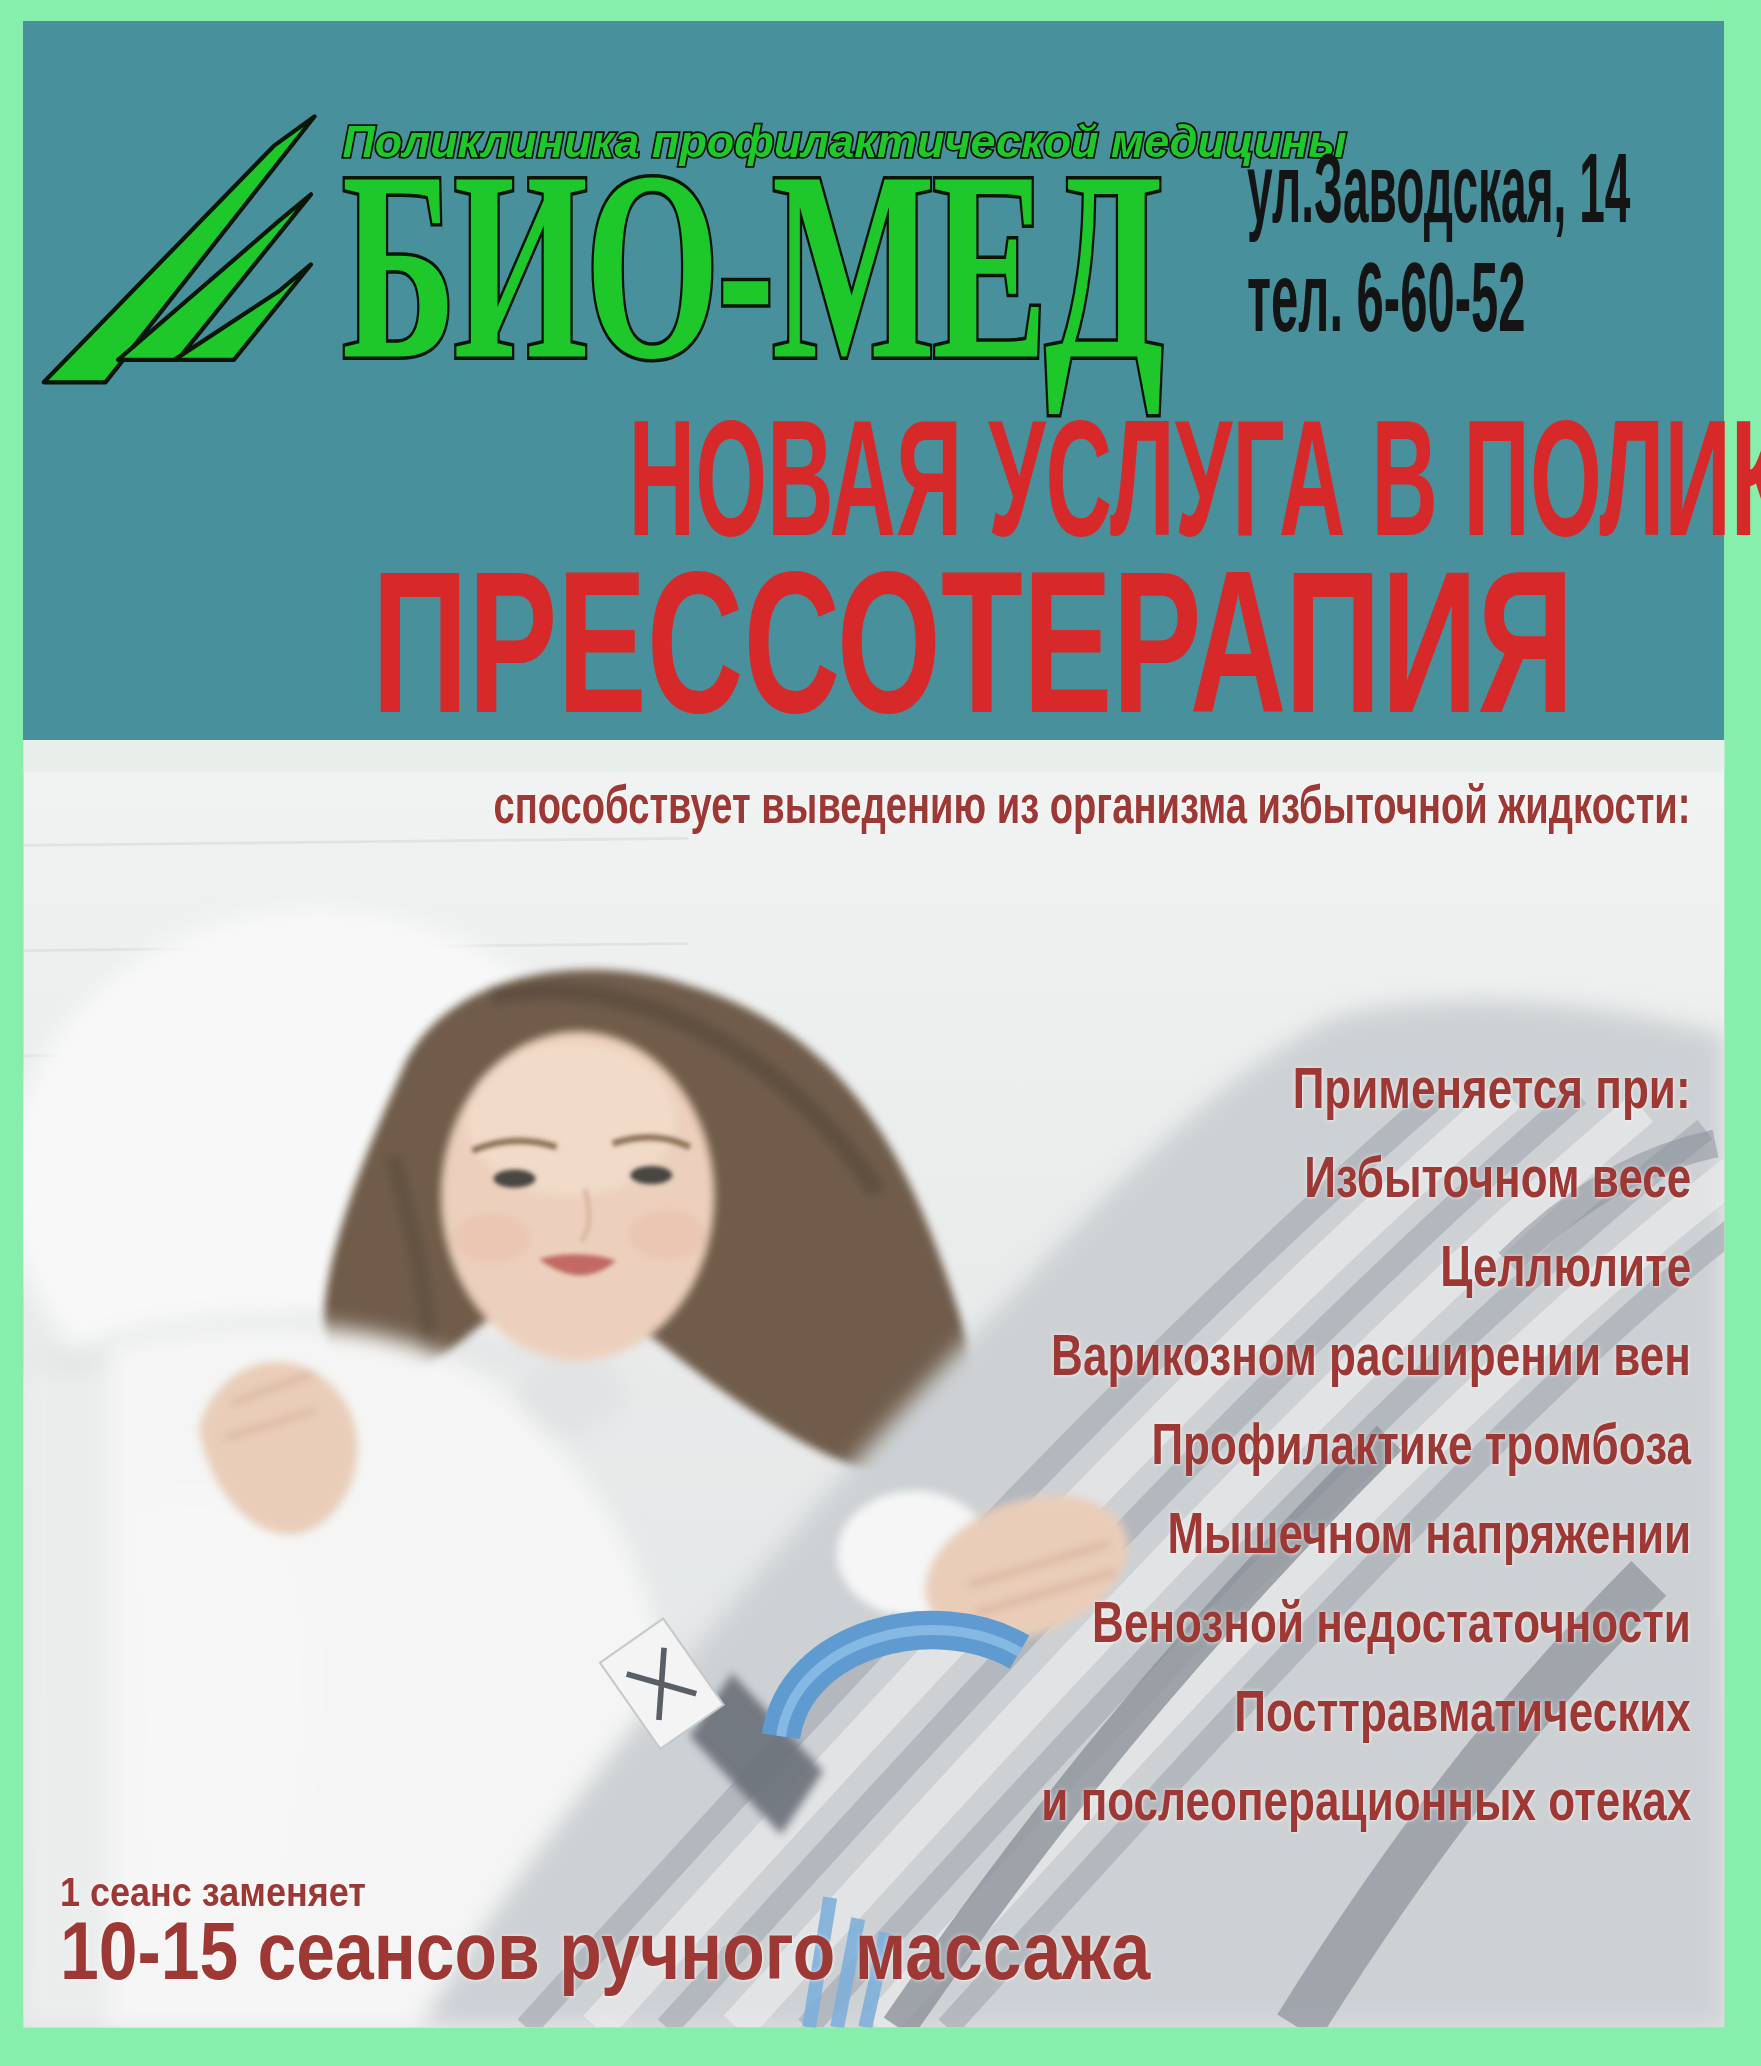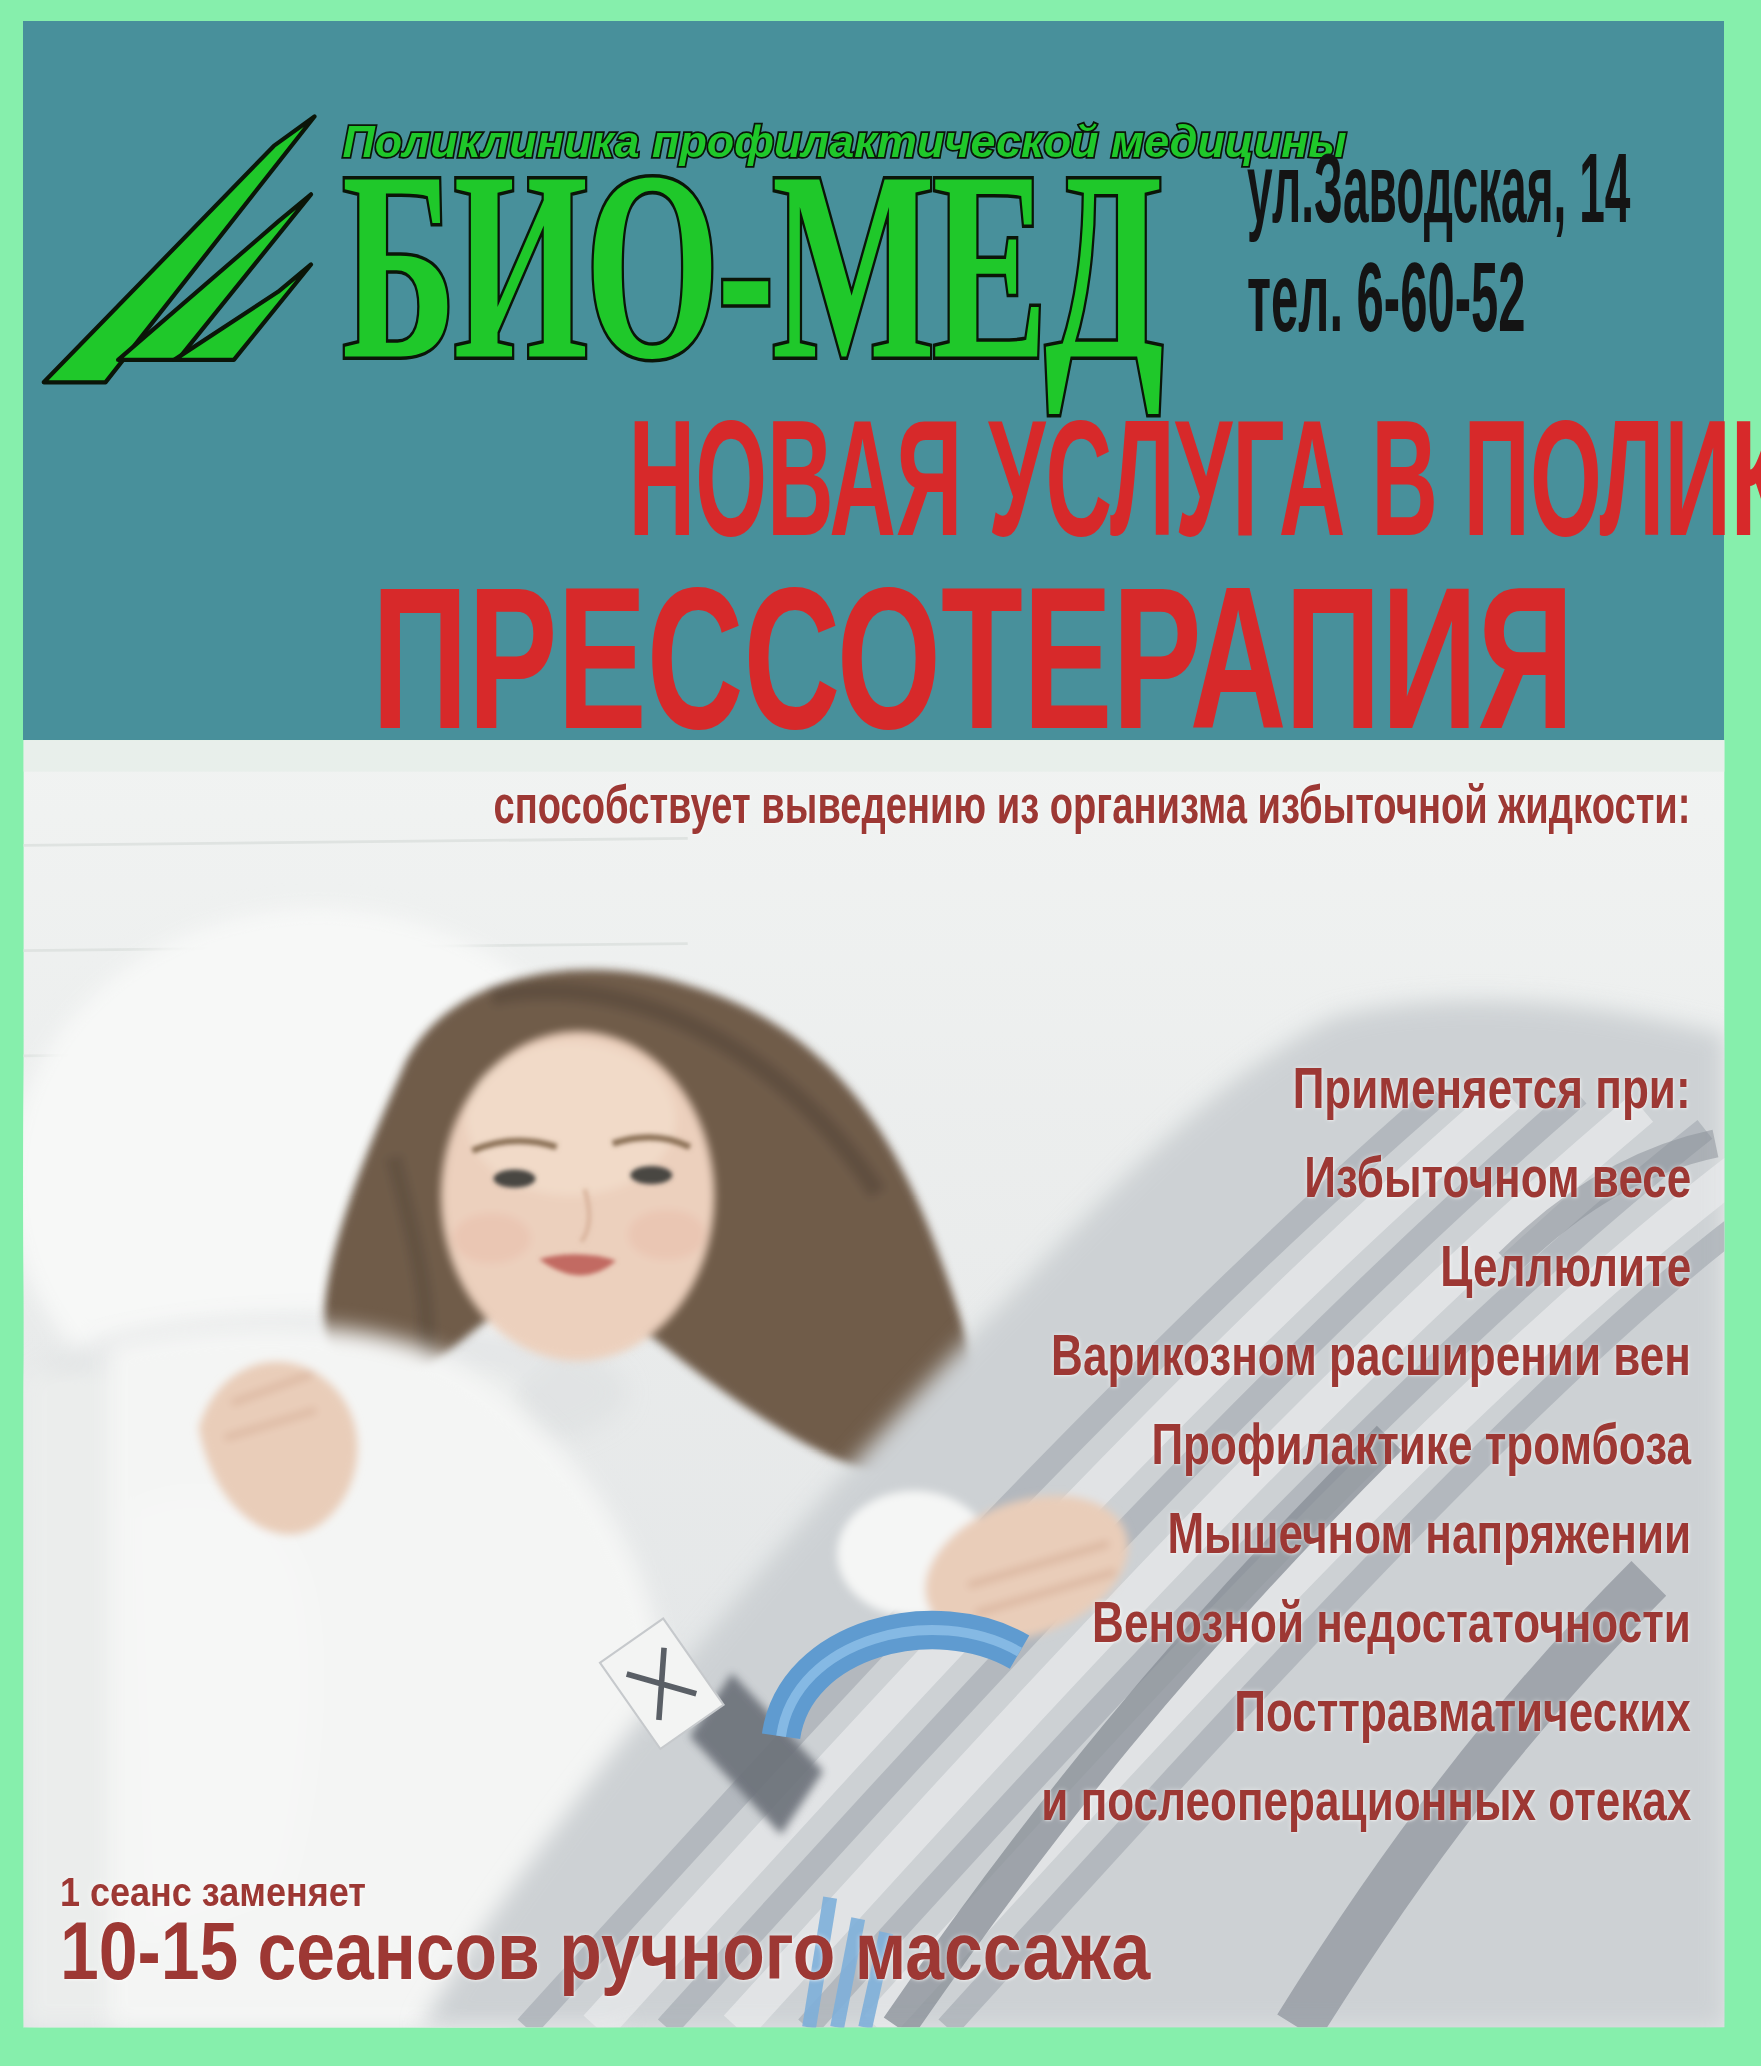--- a/index.html
+++ b/index.html
@@ -4,21 +4,21 @@
 <style>
   html,body{margin:0;padding:0;background:#ffffff;}
   .page{position:relative;width:1762px;height:2066px;background:#86efac;overflow:hidden;
         font-family:"Liberation Sans",sans-serif;}
   .teal-panel{position:absolute;left:23px;top:21px;width:1701px;height:719px;background:#48909b;}
   svg.layer{position:absolute;left:0;top:0;width:1762px;height:2066px;}
   
   .h-row{position:absolute;left:23px;width:1701px;text-align:center;white-space:nowrap;
          color:#d7292a;font-weight:bold;}
   .h1-row{top:396px;font-size:165px;line-height:165px;}
-  .h2-row{top:556px;font-size:203px;line-height:203px;}
+  .h2-row{top:540px;font-size:203px;line-height:203px;}
   .h1-row .cx{display:inline-block;transform:scaleX(.56);transform-origin:50% 50%;}
   .h2-row .cx{display:inline-block;transform:translateX(39px) scaleX(.66);transform-origin:50% 50%;}
   
   .address{position:absolute;left:1247px;top:134px;color:#141414;font-weight:bold;
            font-size:98px;line-height:109px;white-space:nowrap;}
   .address .cx{display:inline-block;transform-origin:0 50%;}
   .address .a1{transform:scaleX(.47);}
   .address .a2{transform:scaleX(.50);}
   
   .dark-red{color:#9d3834;font-weight:bold;

